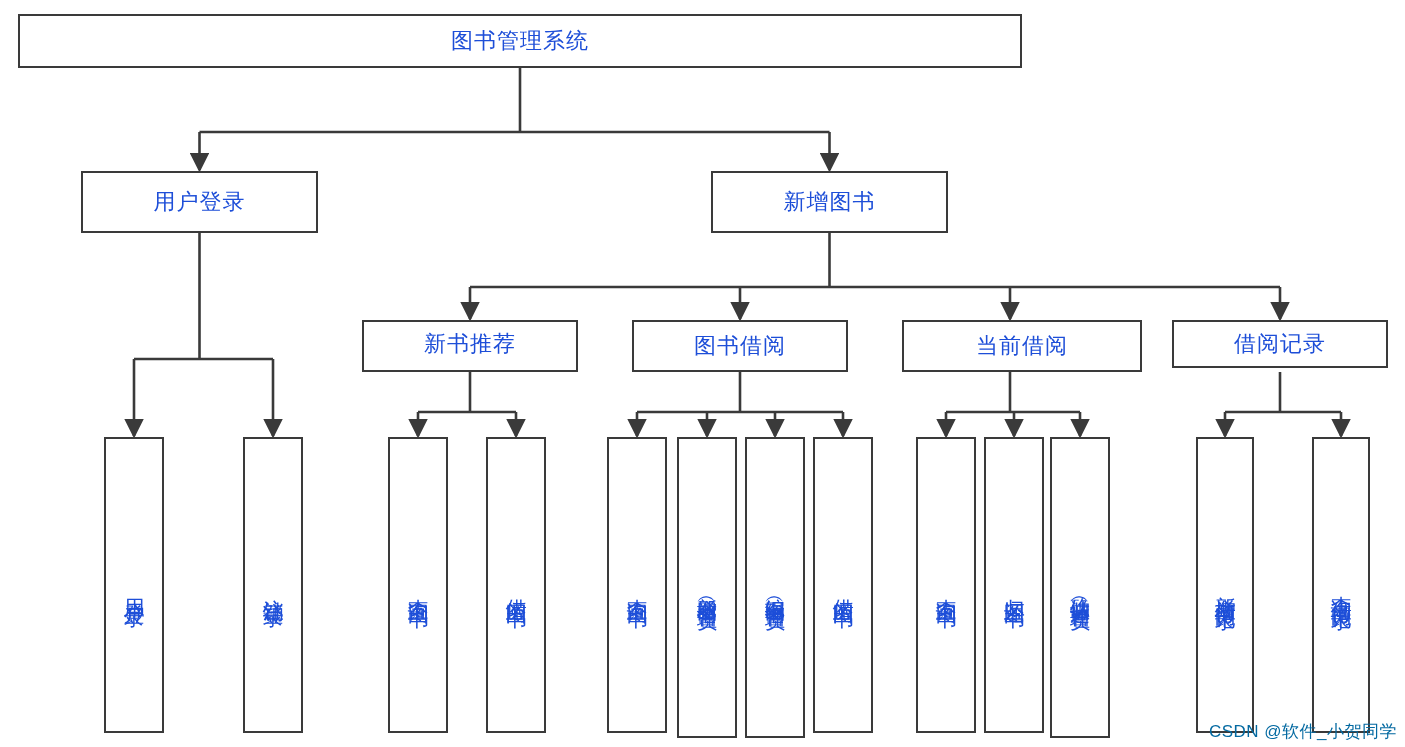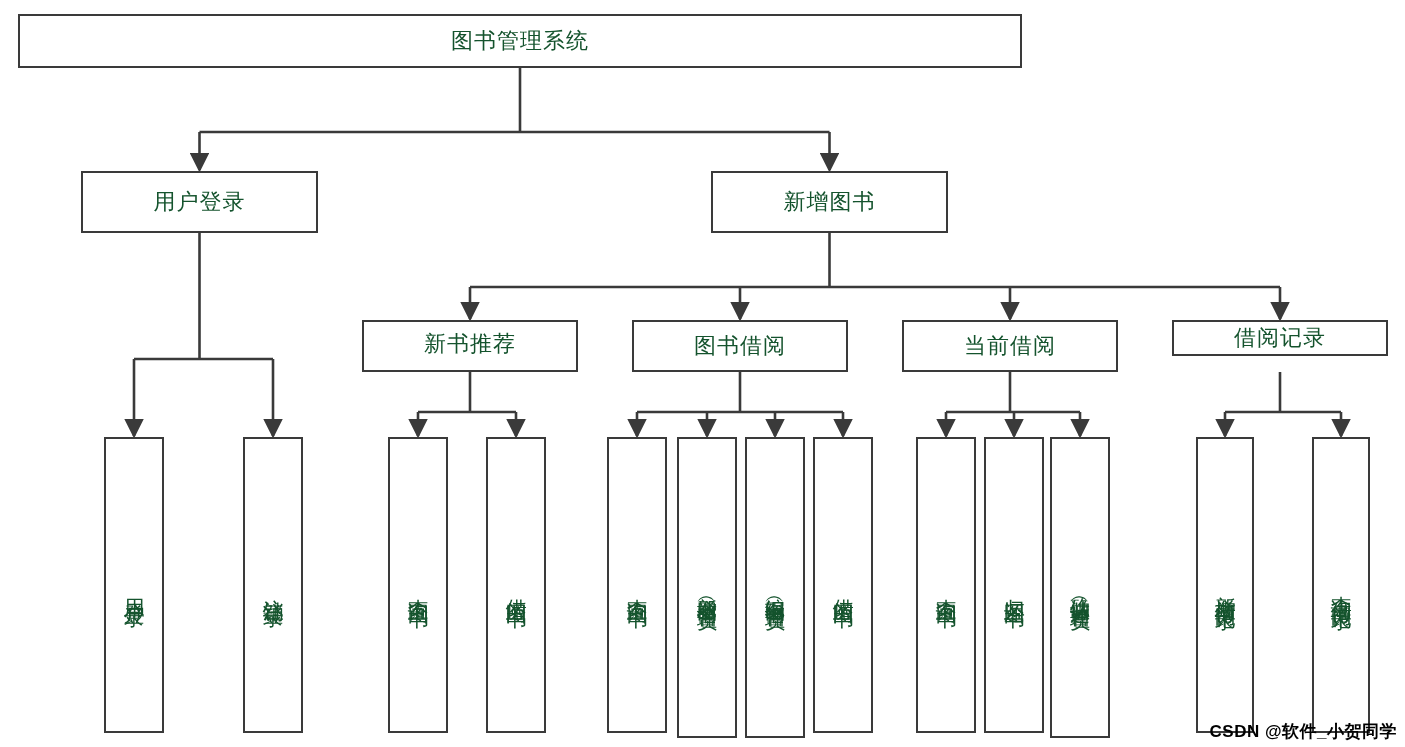--- a/index.html
+++ b/index.html
@@ -23,21 +23,21 @@
     height: 747px;
   }
   .node {
     position: absolute;
     box-sizing: border-box;
     border: 2px solid #3a3a3a;
     background: #ffffff;
     display: flex;
     align-items: center;
     justify-content: center;
-    color: #14532d;
+    color: #1d4ed8;
   }
   .node.horiz .label {
     font-size: 22px;
     line-height: 1.1;
     white-space: nowrap;
     letter-spacing: 1px;
   }
   .node.vert {
     align-items: center;
     justify-content: center;
@@ -53,24 +53,23 @@
   }
   .node.vert.tall .label {
     letter-spacing: 2px;
     font-size: 20px;
   }
   #watermark {
     position: absolute;
     right: 8px;
     bottom: 4px;
     font-size: 17px;
-    color: #000000;
+    color: #0369a1;
     letter-spacing: 0.5px;
     white-space: nowrap;
-    font-weight: bold;
   }
 </style>
 </head>
 <body>
 
 <div id="canvas">
 
   <svg class="edges" viewBox="0 0 1405 747" xmlns="http://www.w3.org/2000/svg">
     <defs>
       <marker id="arrow" viewBox="0 0 12 12" refX="10.5" refY="6" markerWidth="7.5" markerHeight="7.5" orient="auto-start-reverse">
@@ -123,24 +122,24 @@
       </div>
       <div class="node horiz" style="left: 711px; top: 171px; width: 237px; height: 62px;">
         <span class="label">新增图书</span>
       </div>
       <div class="node horiz" style="left: 362px; top: 320px; width: 216px; height: 52px; font-family: Liberation Mono, monospace;">
         <span class="label">新书推荐</span>
       </div>
       <div class="node horiz" style="left: 632px; top: 320px; width: 216px; height: 52px;">
         <span class="label">图书借阅</span>
       </div>
-      <div class="node horiz" style="left: 902px; top: 320px; width: 216px; height: 52px;">
+      <div class="node horiz" style="left: 902px; top: 320px; width: 240px; height: 52px;">
         <span class="label">当前借阅</span>
       </div>
-      <div class="node horiz" style="left: 1172px; top: 320px; width: 216px; height: 36px;">
+      <div class="node horiz" style="left: 1172px; top: 320px; width: 216px; height: 48px;">
         <span class="label">借阅记录</span>
       </div>
       <div class="node vert" style="left: 104px; top: 437px; width: 60px; height: 296px;">
         <span class="label">用户登录</span>
       </div>
       <div class="node vert" style="left: 243px; top: 437px; width: 60px; height: 296px;">
         <span class="label">注销登录</span>
       </div>
       <div class="node vert" style="left: 388px; top: 437px; width: 60px; height: 296px;">
         <span class="label">查询图书</span>

